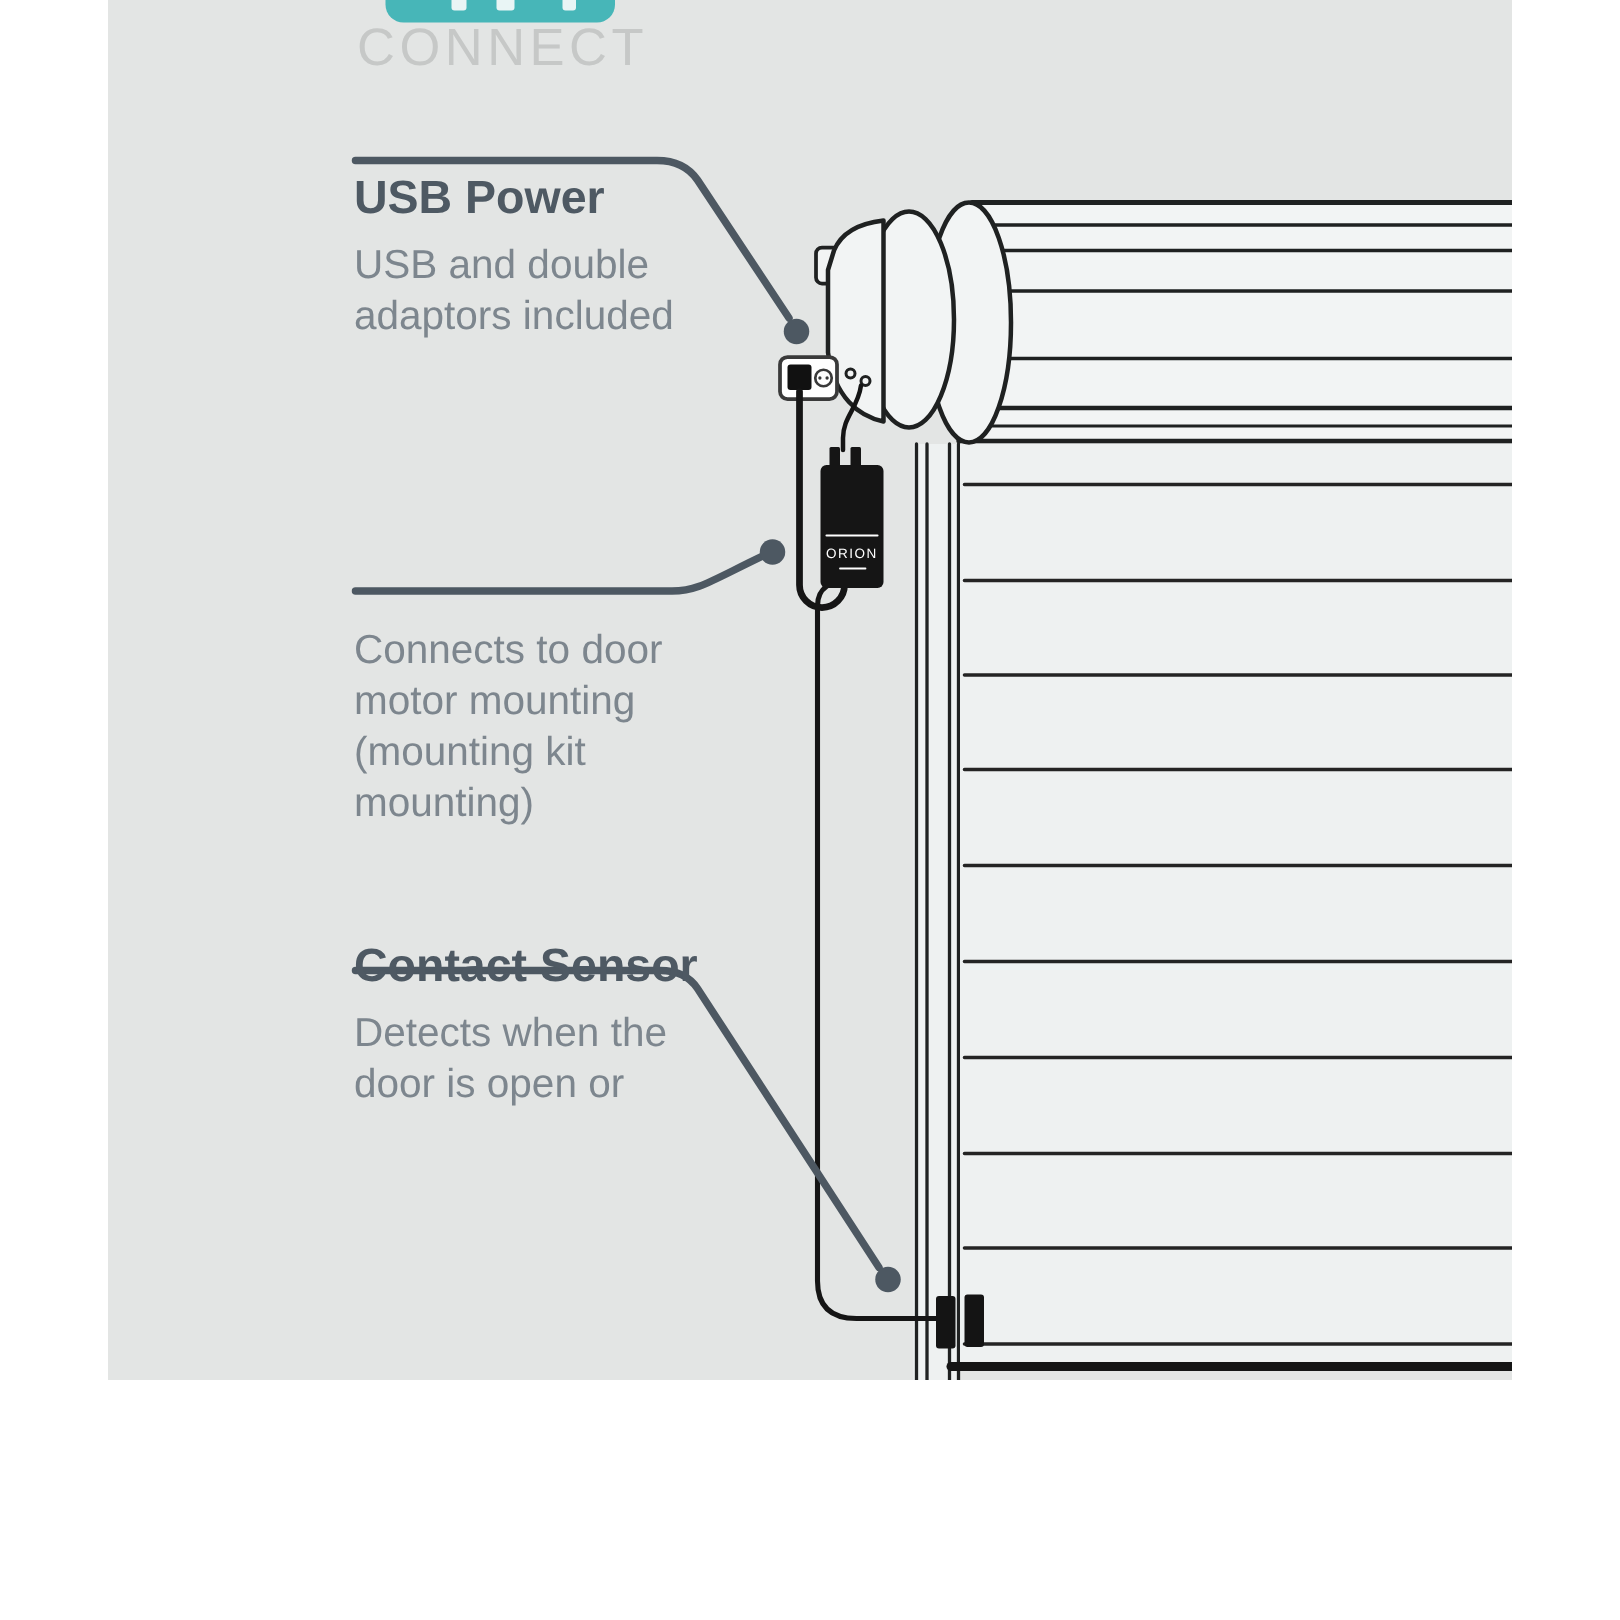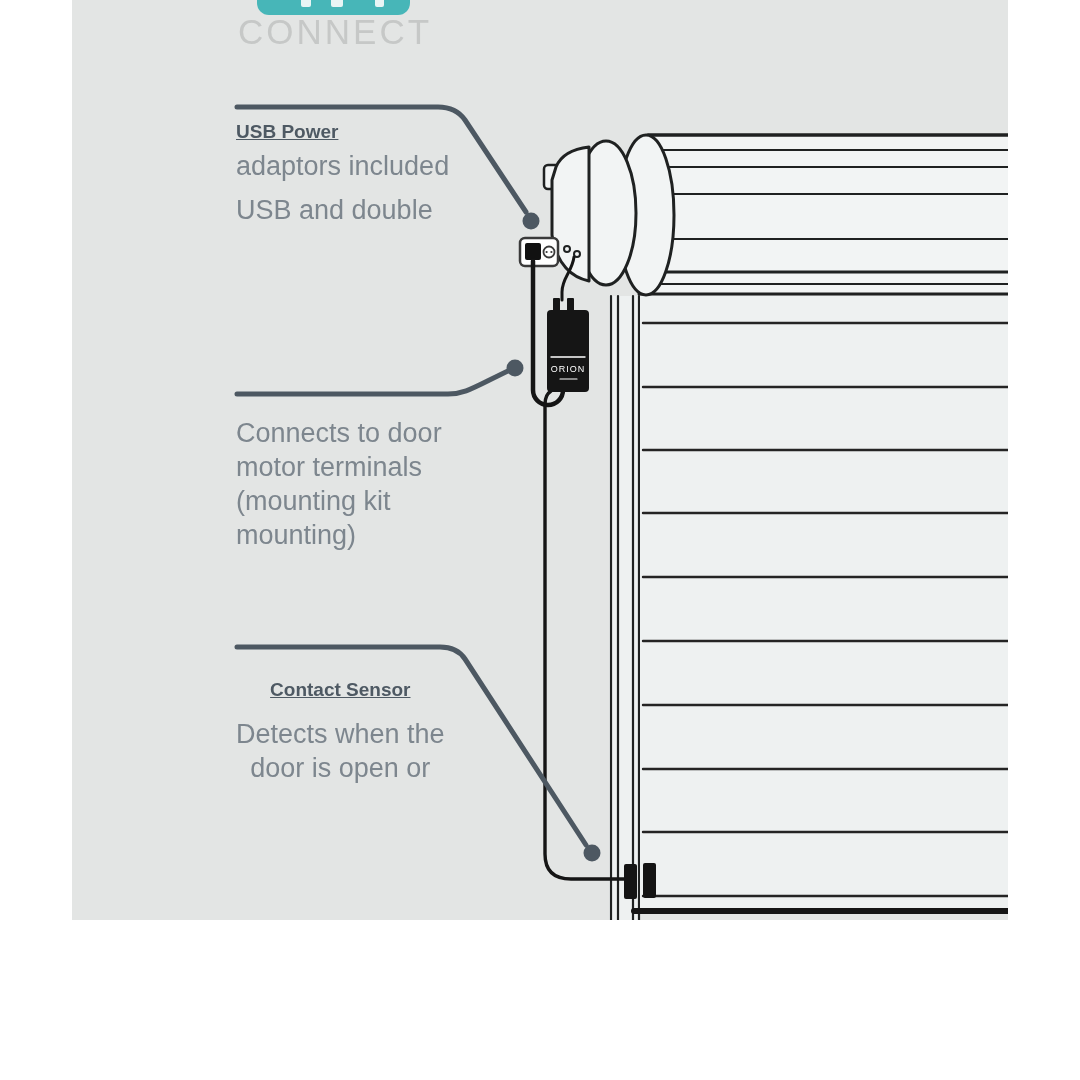--- a/index.html
+++ b/index.html
@@ -18,21 +18,21 @@
     position:absolute; left:257px; top:0; width:153px; height:15px;
     background:#47b6b8; border-radius:0 0 12px 12px;
   }
   .logo-notch{ position:absolute; top:0; height:7px; background:#e9f5f5; border-radius:0 0 2px 2px;}
   .logo-word{
     position:absolute; left:238px; top:12px;
     font-size:35px; font-weight:400; letter-spacing:3px; color:#c6c8c7;
   }
   
   .ann{ position:absolute; left:236px; }
-  .ann-title{ font-size:19px; font-weight:700; color:#4e5963; line-height:35px;text-decoration:underline; }
+  .ann-title{ font-size:31px; font-weight:700; color:#4e5963; line-height:35px; }
   .ann-desc{ font-size:27px; font-weight:400; color:#7d868e; line-height:34px; }
   
   .carousel{
     position:absolute; top:1026px; left:433px;
     display:flex; gap:13px; align-items:center;
   }
   .dot{
     width:23px; height:23px; box-sizing:border-box;
     border:3.5px solid #1d4d55; border-radius:50%;
     background:transparent; cursor:pointer;
@@ -132,32 +132,32 @@
           <path d="M237,647 H440 Q457,647 465,659 L586,845"></path>
           <circle cx="592" cy="853" r="8.5" fill="#4d5862" stroke="none"></circle>
         </g>
       </g>
 
     </g>
   </svg>
 
   <div class="ann" style="top:114px;">
     <div class="ann-title">USB Power</div>
+    <div class="ann-desc" style="margin-top:10px;">USB and double</div>
     <div class="ann-desc">adaptors included</div>
-    <div class="ann-desc" style="margin-top:10px;">USB and double</div>
   </div>
 
   <div class="ann" style="top:406px;">
     <div class="ann-desc" style="margin-top:10px;">Connects to door</div>
-    <div class="ann-desc">motor terminals</div>
+    <div class="ann-desc">motor mounting</div>
     <div class="ann-desc">(mounting kit</div>
     <div class="ann-desc">mounting)</div>
   </div>
 
-  <div class="ann" style="top:672px;text-align:center;">
+  <div class="ann" style="top:626px;">
     <div class="ann-title">Contact Sensor</div>
     <div class="ann-desc" style="margin-top:10px;">Detects when the</div>
     <div class="ann-desc">door is open or</div>
   </div>
 
   <div class="carousel">
       <div class="dot"></div>
       <div class="dot"></div>
       <div class="dot"></div>
       <div class="dot"></div>

